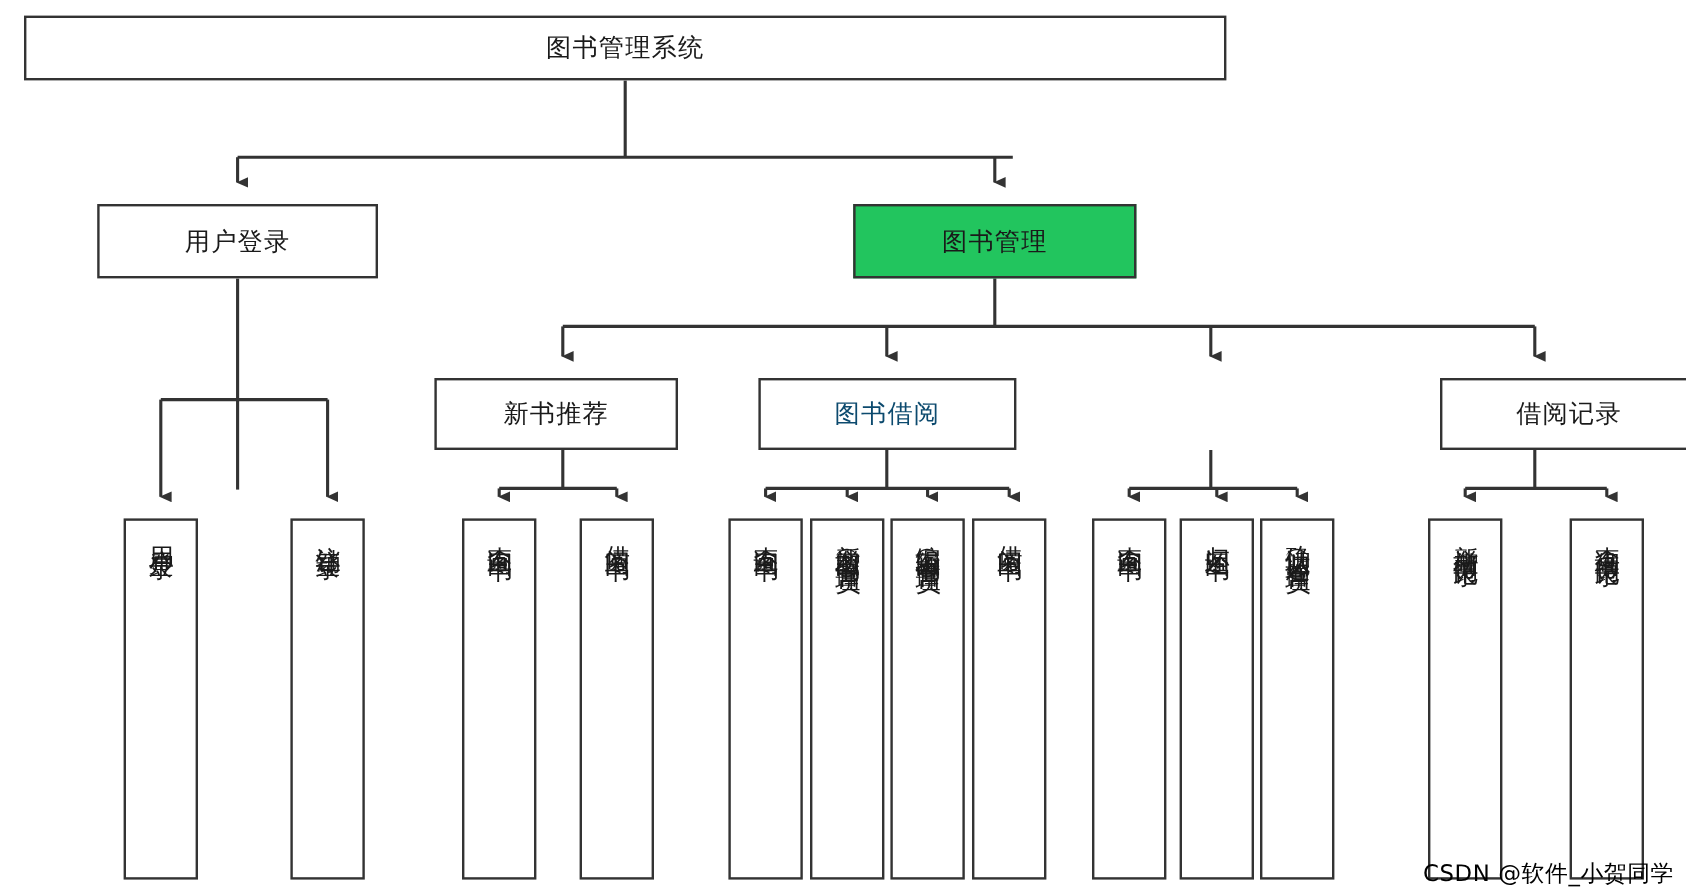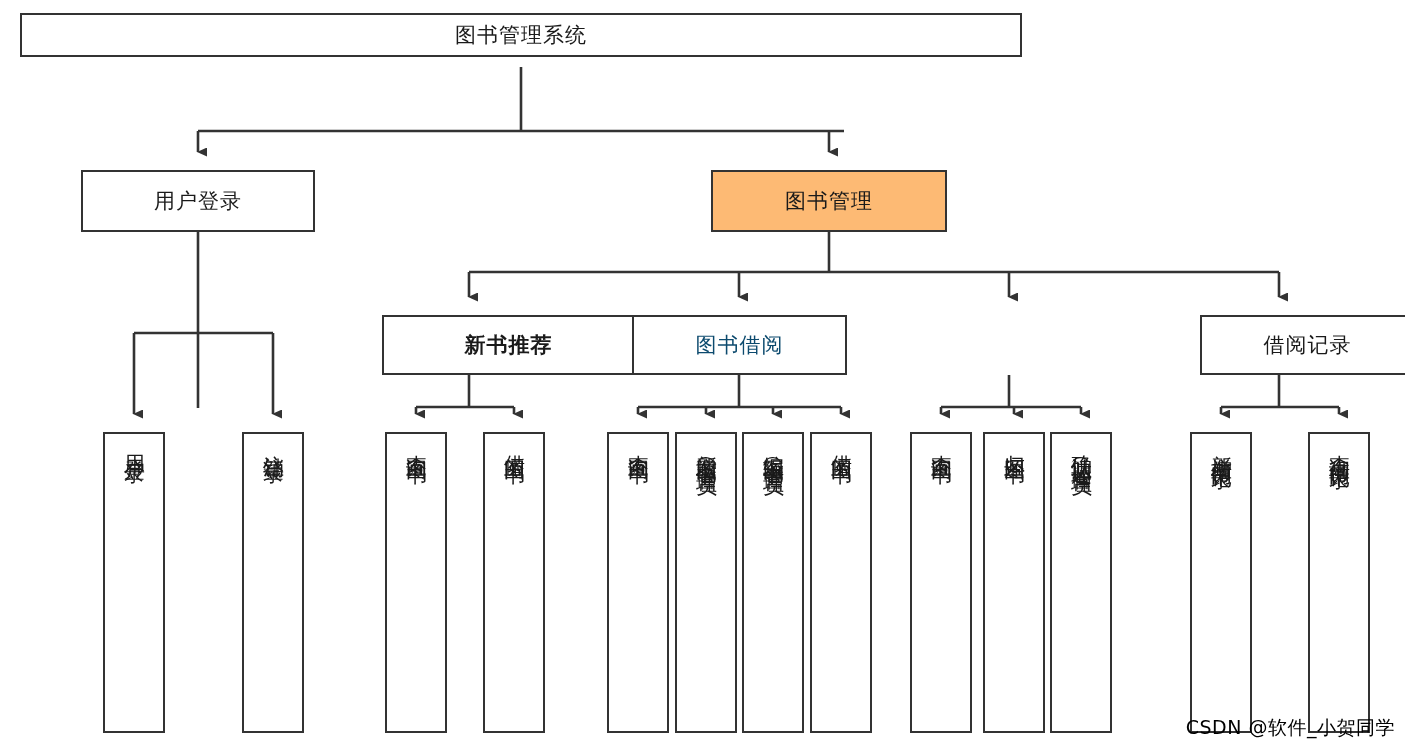--- a/index.html
+++ b/index.html
@@ -116,32 +116,32 @@
       <path d="M 1014,407 L 1014,414" marker-end="url(#arrowhead)"></path>
       <path d="M 1081,407 L 1081,414" marker-end="url(#arrowhead)"></path>
 
       <path d="M 1279,375 L 1279,407"></path>
       <path d="M 1221,407 L 1339,407"></path>
       <path d="M 1221,407 L 1221,414" marker-end="url(#arrowhead)"></path>
       <path d="M 1339,407 L 1339,414" marker-end="url(#arrowhead)"></path>
     </g>
   </svg>
 
-  <div class="node" style="left: 20px; top: 13px; width: 1002px; height: 44px; border-color: rgb(51, 51, 51); background: rgb(255, 255, 255);">
+  <div class="node" style="left: 20px; top: 13px; width: 1002px; height: 54px; border-color: rgb(51, 51, 51); background: rgb(255, 255, 255);">
     <span class="node-label" style="color: rgb(26, 26, 26);">图书管理系统</span>
   </div>
 
   <div class="node" style="left: 81px; top: 170px; width: 234px; height: 62px; border-color: rgb(51, 51, 51); background: rgb(255, 255, 255);">
     <span class="node-label" style="color: rgb(26, 26, 26);">用户登录</span>
   </div>
-  <div class="node" style="left: 711px; top: 170px; width: 236px; height: 62px; border-color: rgb(51, 51, 51); background: #fdba74;">
+  <div class="node" style="left: 711px; top: 170px; width: 236px; height: 62px; border-color: rgb(51, 51, 51); background: #22c55e;">
     <span class="node-label" style="color: rgb(26, 26, 26);">图书管理</span>
   </div>
 
-  <div class="node" style="left: 382px; top: 315px; width: 253px; height: 60px; border-color: rgb(51, 51, 51); background: rgb(255, 255, 255); font-weight: bold;">
+  <div class="node" style="left: 362px; top: 315px; width: 203px; height: 60px; border-color: rgb(51, 51, 51); background: rgb(255, 255, 255);">
     <span class="node-label" style="color: rgb(26, 26, 26);">新书推荐</span>
   </div>
   <div class="node" style="left: 632px; top: 315px; width: 215px; height: 60px; border-color: rgb(51, 51, 51); background: rgb(255, 255, 255);">
     <span class="node-label" style="color: #0c4a6e;">图书借阅</span>
   </div>
   <div class="node" style="left: 1172px; top: 315px; width: 215px; height: 60px; border-color: rgb(51, 51, 51); background: rgb(255, 255, 255); margin-left: 28px;">
     <span class="node-label" style="color: rgb(26, 26, 26);">借阅记录</span>
   </div>
 
   <div class="node leaf" style="left: 103px; top: 432px; width: 62px; height: 301px; border-color: rgb(51, 51, 51); background: rgb(255, 255, 255);">

